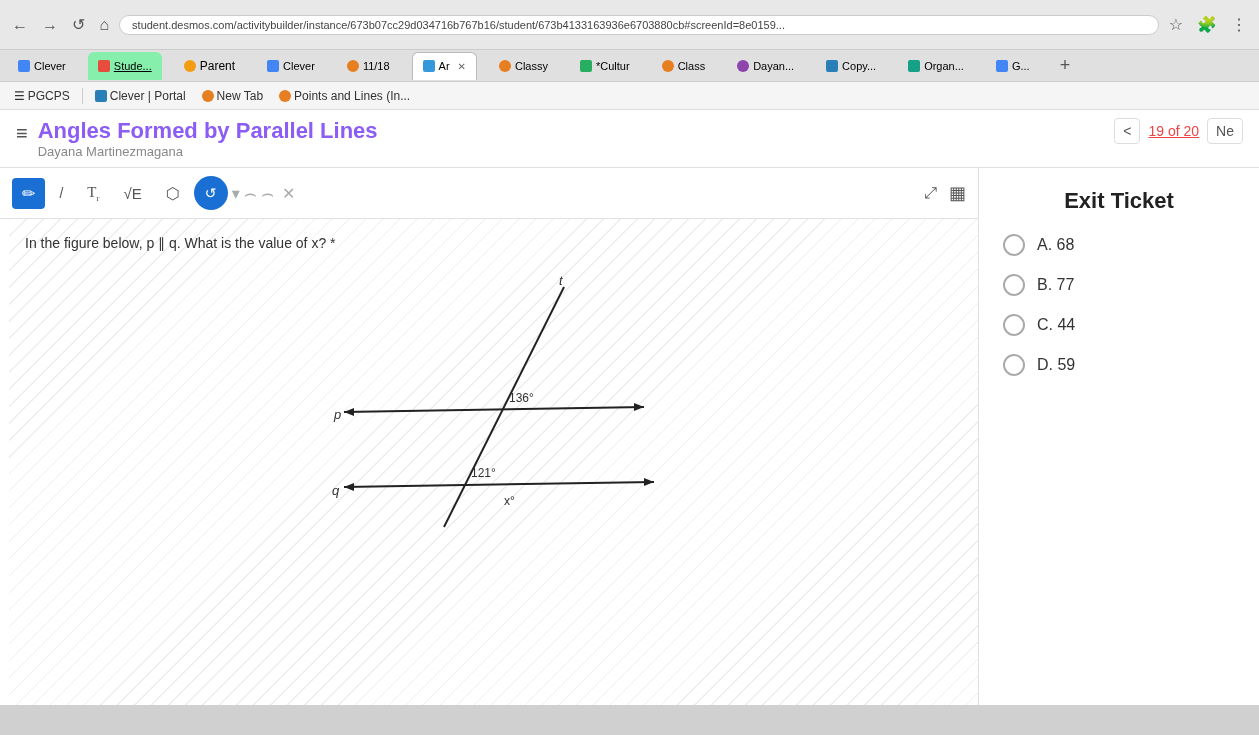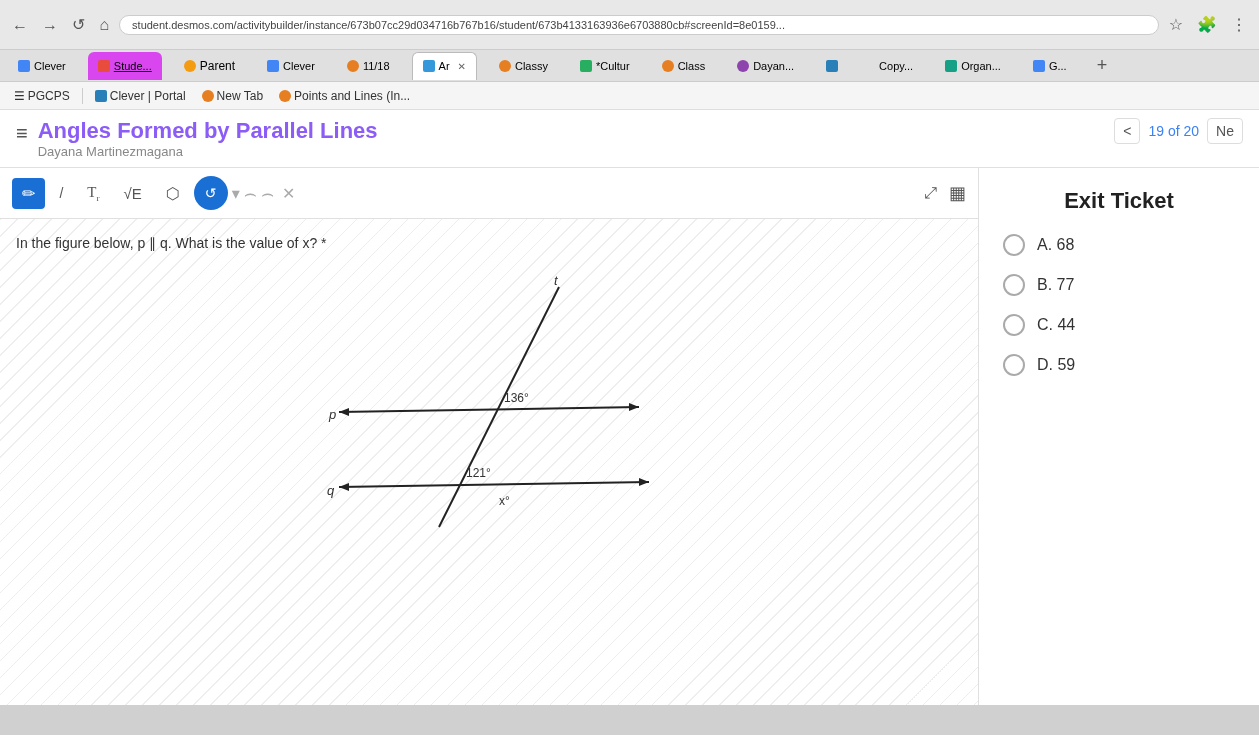--- a/index.html
+++ b/index.html
@@ -73,21 +73,21 @@
   <button class="nav-btn">☆</button>
   <button class="nav-btn">🧩</button>
   <button class="nav-btn">⋮</button>
 </div>
 
 <div class="browser-tabs">
   <div class="tab" style="background:#e0e0e0;">
     <span style="display:inline-block;width:12px;height:12px;background:#4285f4;border-radius:2px;"></span>
     <span style="font-size:11px;">Clever</span>
   </div>
-  <div class="tab" style="background:#d946ef;text-decoration:underline;">
+  <div class="tab" style="background:#86efac;text-decoration:underline;">
     <span style="display:inline-block;width:12px;height:12px;background:#e74c3c;border-radius:2px;"></span>
     <span style="font-size:11px;">Stude...</span>
   </div>
   <div class="tab" style="background:#e0e0e0;">
     <span style="display:inline-block;width:12px;height:12px;background:#f39c12;border-radius:50%;"></span>
     <span style="font-size:12px;">Parent</span>
   </div>
   <div class="tab" style="background:#e0e0e0;">
     <span style="display:inline-block;width:12px;height:12px;background:#4285f4;border-radius:2px;"></span>
     <span style="font-size:11px;">Clever</span>
@@ -112,21 +112,21 @@
   <div class="tab" style="background:#e0e0e0;">
     <span style="display:inline-block;width:12px;height:12px;background:#e67e22;border-radius:50%;"></span>
     <span style="font-size:11px;">Class</span>
   </div>
   <div class="tab" style="background:#e0e0e0;">
     <span style="display:inline-block;width:12px;height:12px;background:#8e44ad;border-radius:50%;"></span>
     <span style="font-size:11px;">Dayan...</span>
   </div>
   <div class="tab" style="background:#e0e0e0;">
     <span style="display:inline-block;width:12px;height:12px;background:#2980b9;border-radius:2px;"></span>
-    <span style="font-size:11px;margin-left:37px;">Copy...</span>
+    <span style="font-size:11px;">Copy...</span>
   </div>
   <div class="tab" style="background:#e0e0e0;">
     <span style="display:inline-block;width:12px;height:12px;background:#16a085;border-radius:2px;"></span>
     <span style="font-size:11px;">Organ...</span>
   </div>
   <div class="tab" style="background:#e0e0e0;">
     <span style="display:inline-block;width:12px;height:12px;background:#4285f4;border-radius:2px;"></span>
     <span style="font-size:11px;">G...</span>
   </div>
   <button class="nav-btn" style="font-size:18px; margin-left:4px;">+</button>
@@ -156,21 +156,21 @@
 
   <div class="app-header">
     <span class="hamburger">≡</span>
     <div class="app-title-block">
       <div class="app-title">Angles Formed by Parallel Lines</div>
       <div class="app-subtitle">Dayana Martinezmagana</div>
     </div>
 
     <div style="margin-left:auto; display:flex; align-items:center; gap:8px;">
       <button class="nav-arrow">&lt;</button>
-      <span style="font-size:14px; color:#3b82f6;">19 of 20</span>
+      <span style="font-size:14px; color:#ef4444;text-decoration:underline;">19 of 20</span>
       <button class="nav-arrow">Ne</button>
     </div>
   </div>
 
   <div class="content-area">
 
     <div class="question-panel">
 
       <div class="toolbar">
         <button class="tool-btn active" title="Pencil">✏</button>
@@ -182,21 +182,21 @@
         <span style="font-size:16px; color:#aaa;">▾</span>
         <span style="font-size:20px; color:#aaa; cursor:pointer;">⌢</span>
         <span style="font-size:20px; color:#aaa; cursor:pointer; transform:scaleX(-1); display:inline-block;">⌢</span>
         <span style="font-size:16px; color:#aaa; cursor:pointer; margin-left:4px;">✕</span>
         <div style="margin-left:auto; display:flex; align-items:center; gap:12px;">
           <span style="font-size:16px; cursor:pointer; color:#555;">⤢</span>
           <span style="font-size:18px; cursor:pointer; color:#555;">▦</span>
         </div>
       </div>
 
-      <div class="drawing-area" style="background: repeating-linear-gradient(135deg, #eee 0px, #eee 1px, transparent 1px, transparent 12px);">
+      <div class="drawing-area" style="background: repeating-linear-gradient(135deg, #eee 0px, #eee 1px, transparent 1px, transparent 12px); margin-left: 9px;">
         <div class="question-text">In the figure below, p ∥ q. What is the value of x? *</div>
 
         <div class="figure-container">
           <svg class="geometry-svg" viewBox="0 0 420 280" xmlns="http://www.w3.org/2000/svg">
 
             <line x1="280" y1="20" x2="160" y2="260" stroke="#222" stroke-width="2"></line>
 
             <text x="275" y="18" font-size="13" fill="#333" font-style="italic">t</text>
 
             <line x1="60" y1="145" x2="360" y2="140" stroke="#222" stroke-width="2"></line>

